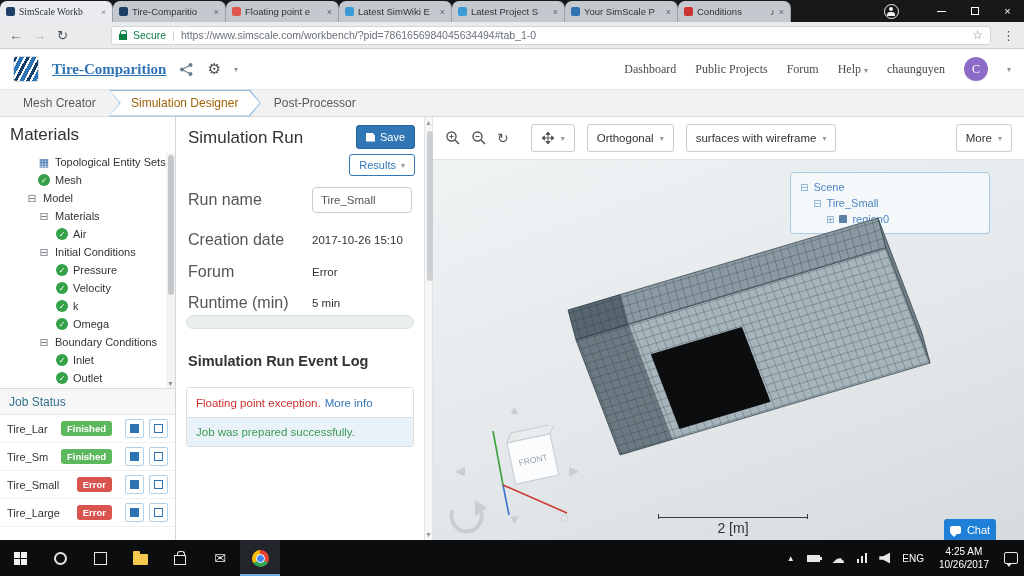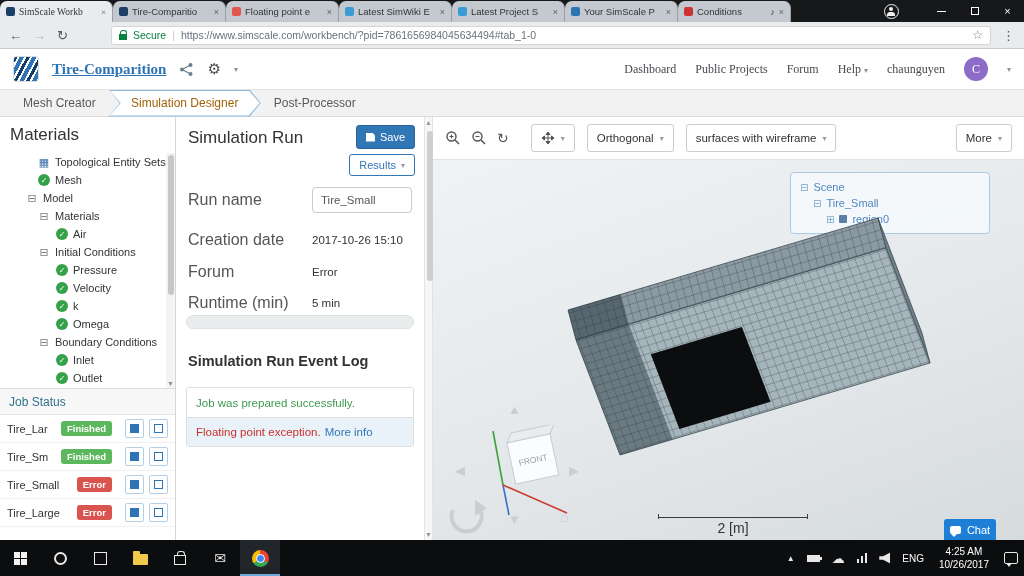--- a/index.html
+++ b/index.html
@@ -414,26 +414,26 @@
     </div>
     <div class="frow" style="top:173px;">
       <span class="flabel">Runtime (min)</span>
       <span class="fvalue">5 min</span>
     </div>
     <div class="progress"></div>
 
     <div class="log-title">Simulation Run Event Log</div>
     <div class="log-box">
       <div class="log-row">
-          <span class="log-success">Job was prepared successfully.</span>
-        </div>
-      <div class="log-row">
         <span class="log-error">Floating point exception.</span>
         <span class="log-link">More info</span>
       </div>
+      <div class="log-row">
+          <span class="log-success">Job was prepared successfully.</span>
+        </div>
     </div>
   </div>
 
   <div class="mid-scroll">
     <div class="mid-arrow" style="top:2px;">▲</div>
     <div class="mid-thumb"></div>
     <div class="mid-arrow" style="bottom:2px;">▼</div>
   </div>
 
   <div class="viewport">

